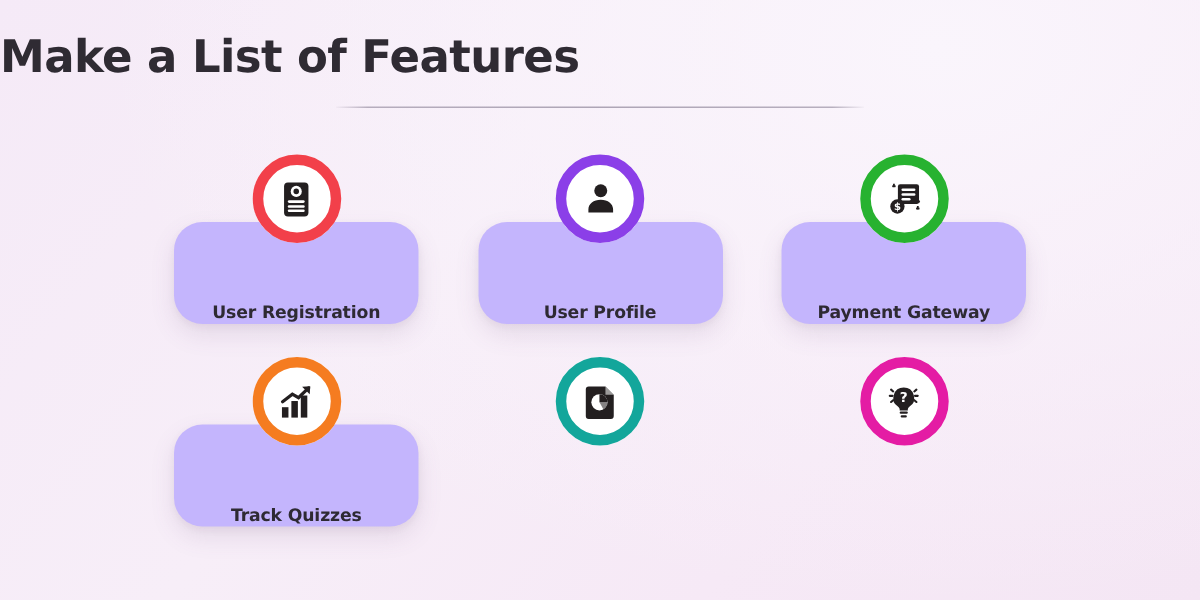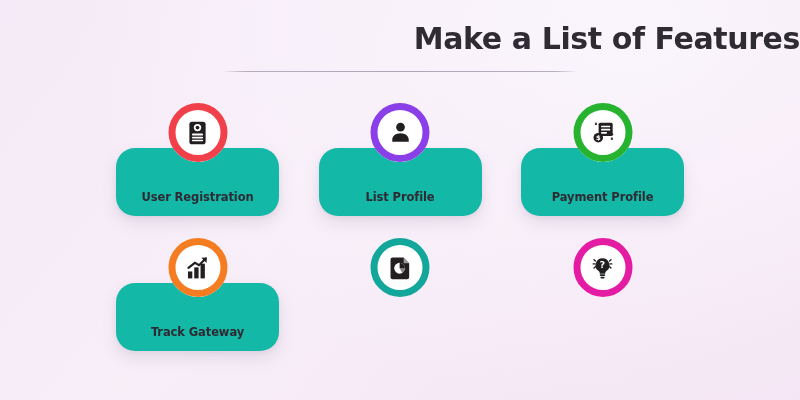--- a/index.html
+++ b/index.html
@@ -23,21 +23,21 @@
     height: 400px;
     position: relative;
   }
 
   
   .header {
     position: absolute;
     top: 22px;
     left: 0;
     width: 800px;
-    text-align: right;
+    text-align: left;
   }
 
   .page-title {
     font-family: "DejaVu Sans", sans-serif;
     font-size: 30px;
     font-weight: bold;
     letter-spacing: -0.4px;
     color: #2f2b33;
     line-height: 1.15;
   }
@@ -72,28 +72,27 @@
     width: 163px;
     margin: 0 auto;
   }
 
   .card-body {
     position: absolute;
     top: 45px;
     left: 0;
     width: 163px;
     height: 68px;
-    background: #14b8a6;
+    background: #c4b5fd;
     border-radius: 19px;
     box-shadow: 0 7px 16px rgba(108, 78, 120, 0.13),
                 0 2px 5px rgba(108, 78, 120, 0.07);
     display: flex;
     align-items: flex-end;
     justify-content: center;
-    padding-bottom: 11px;
   }
 
   .card-label {
     font-family: "DejaVu Sans", sans-serif;
     font-size: 11.5px;
     font-weight: bold;
     color: #2e2a33;
     text-align: center;
     line-height: 1.28;
     letter-spacing: -0.1px;
@@ -159,35 +158,35 @@
             <rect x="6.8" y="15.5" width="10.4" height="1.5" rx="0.75" fill="#ffffff"></rect>
             <rect x="6.8" y="18.2" width="10.4" height="1.5" rx="0.75" fill="#ffffff"></rect>
             <circle cx="17.7" cy="3.6" r="1" fill="#231f20"></circle>
           </svg>
         </span>
       </div>
     </div>
 
     <div class="feature-card">
       <div class="card-body">
-        <div class="card-label">List Profile</div>
+        <div class="card-label">User Profile</div>
       </div>
       <div class="icon-ring" style="--ring:#8b3fe8;">
         <span class="icon-glyph">
           <svg viewBox="0 0 24 24" fill="#231f20">
             <circle cx="12" cy="6.6" r="4"></circle>
             <path d="M12 12.2c-4.4 0-7.6 2.6-7.6 5.9 0 1.2 0 1.9 0 1.9h15.2s0-0.7 0-1.9c0-3.3-3.2-5.9-7.6-5.9z"></path>
           </svg>
         </span>
       </div>
     </div>
 
     <div class="feature-card">
       <div class="card-body">
-        <div class="card-label">Payment Profile</div>
+        <div class="card-label">Payment Gateway</div>
       </div>
       <div class="icon-ring" style="--ring:#27b230;">
         <span class="icon-glyph">
           <svg viewBox="0 0 24 24" fill="#231f20">
             <rect x="8.4" y="2.6" width="13" height="12.2" rx="1.4"></rect>
             <rect x="10.6" y="5.2" width="8.6" height="1.6" rx="0.8" fill="#ffffff"></rect>
             <rect x="10.6" y="8.1" width="8.6" height="1.6" rx="0.8" fill="#ffffff"></rect>
             <rect x="10.6" y="11" width="5.6" height="1.6" rx="0.8" fill="#ffffff"></rect>
             <circle cx="8.1" cy="16.3" r="4.4"></circle>
             <text x="8.1" y="18.5" font-size="6.2" font-family="DejaVu Sans, sans-serif" font-weight="bold" fill="#ffffff" text-anchor="middle">$</text>
@@ -196,21 +195,21 @@
             <rect x="19.6" y="17" width="2.1" height="1.1" fill="#231f20"></rect>
             <rect x="20.1" y="16" width="1.1" height="2.1" fill="#231f20"></rect>
             <circle cx="21.2" cy="13.3" r="0.8" fill="#231f20"></circle>
           </svg>
         </span>
       </div>
     </div>
 
     <div class="feature-card">
       <div class="card-body">
-        <div class="card-label">Track Gateway</div>
+        <div class="card-label">Track Quizzes</div>
       </div>
       <div class="icon-ring" style="--ring:#f57c20;">
         <span class="icon-glyph">
           <svg viewBox="0 0 24 24" fill="#231f20">
             <rect x="3.2" y="15.2" width="4" height="6.4"></rect>
             <rect x="9" y="11.4" width="4" height="10.2"></rect>
             <rect x="14.8" y="8" width="4" height="13.6"></rect>
             <path d="M3.6 11.8 L9.6 7.2 L13.4 9.4 L19.6 3.3" stroke="#231f20" stroke-width="2" fill="none" stroke-linecap="round"></path>
             <path d="M15.6 2.6 L20.6 2.3 L20.3 7.3 Z"></path>
           </svg>

